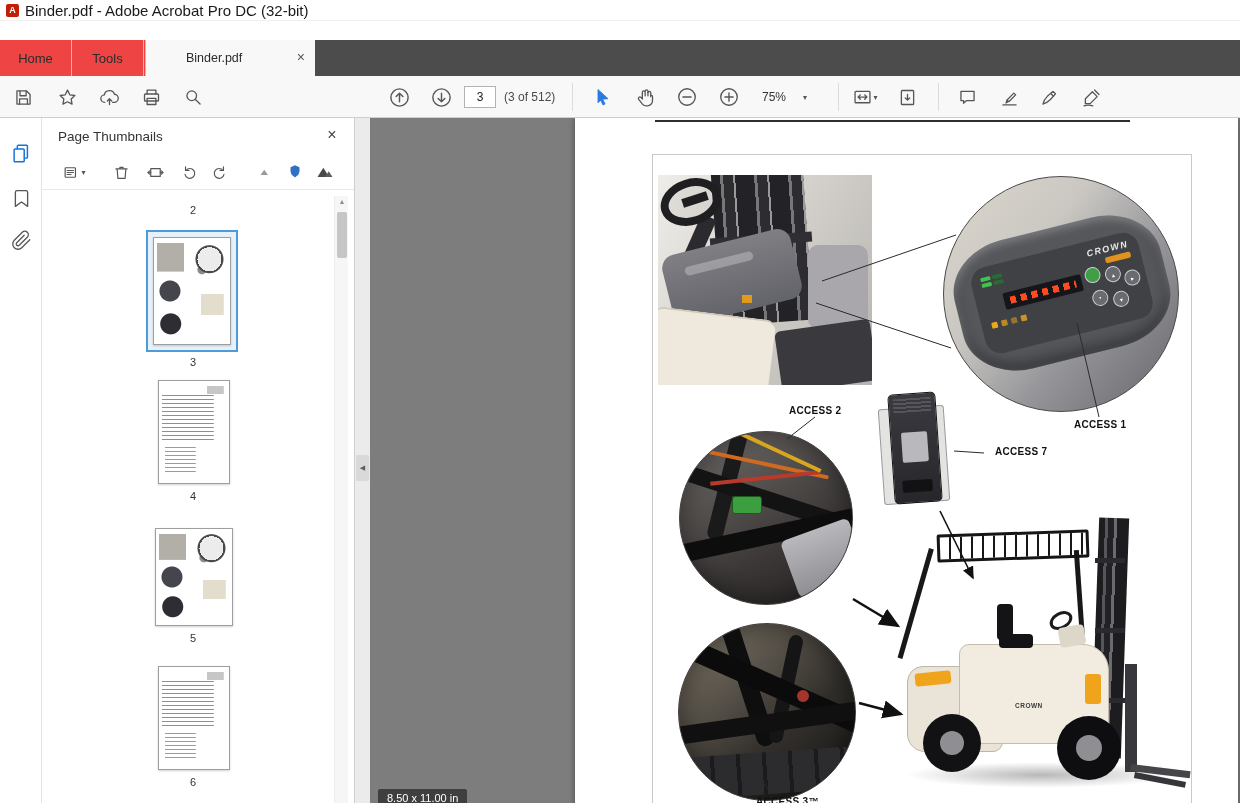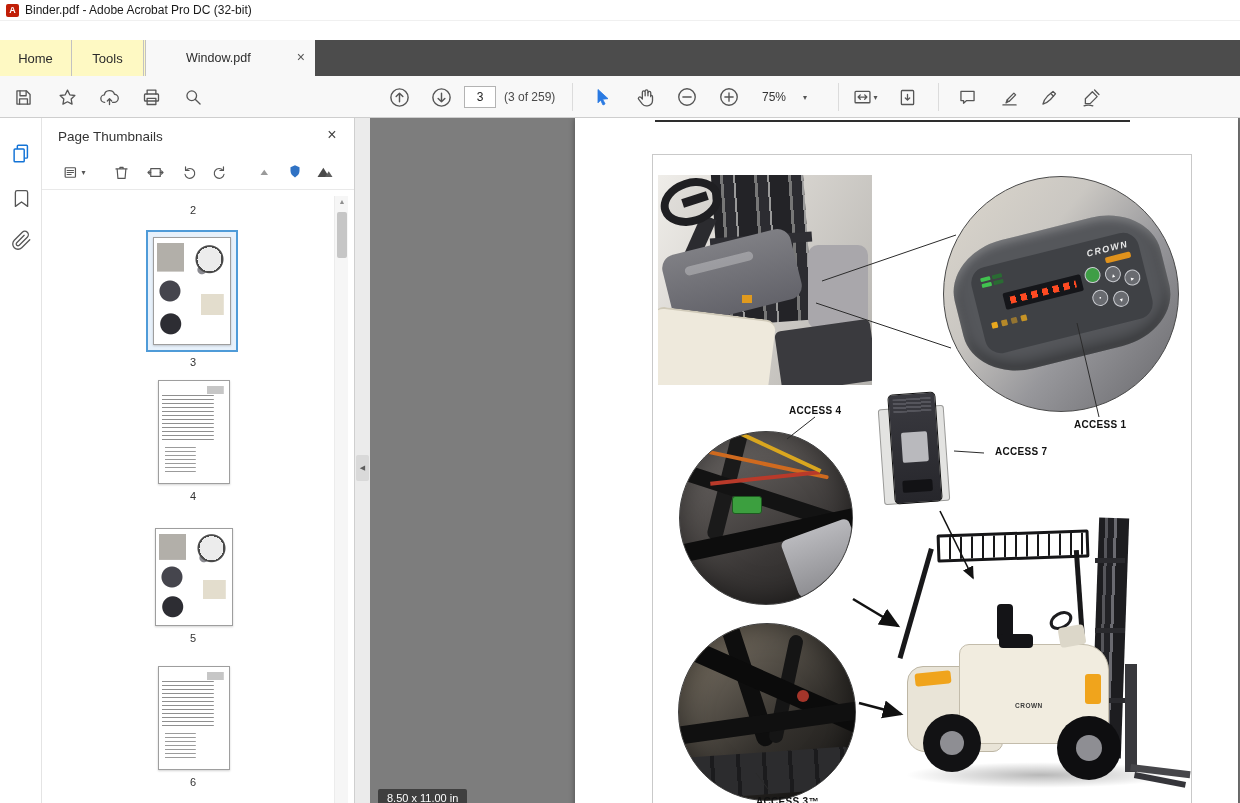--- a/index.html
+++ b/index.html
@@ -2,24 +2,24 @@
 <html><head>
 <meta charset="utf-8">
 <style>
   *{margin:0;padding:0;box-sizing:border-box}
   body{font-family:"Liberation Sans","DejaVu Sans",sans-serif;background:#999}
   .app{position:relative;width:1240px;height:803px;overflow:hidden;background:#fff;font-family:"Liberation Sans","DejaVu Sans",sans-serif}
 
   
   .titlebar{position:absolute;left:0;top:0;width:1240px;height:21px;background:#fff;border-bottom:1px solid #f0f0f0;display:flex;align-items:center;padding-left:6px;gap:6px}
   .titlebar .appicon{width:13px;height:13px;background:#c11e07;border-radius:2px;color:#fff;font-size:9px;font-weight:bold;display:flex;align-items:center;justify-content:center}
-  .titlebar .title{font-size:12px;color:#1a1a1a}
+  .titlebar .title{font-size:15px;color:#1a1a1a}
   .menubar{position:absolute;left:0;top:21px;width:1240px;height:19px;background:#fff;display:flex;align-items:center;padding-left:2px}
   .menubar .mitem{font-size:11.5px;color:#1a1a1a;padding:0 8px;cursor:default}
-  .tabbar{position:absolute;left:0;top:40px;width:1240px;height:36px;background:#fef9c3}
+  .tabbar{position:absolute;left:0;top:40px;width:1240px;height:36px;background:#ef4444}
   .tab{position:absolute;top:0;height:36px;display:flex;align-items:center;justify-content:center;font-size:13px;color:#2b2b2b;cursor:default}
   .tab.home{left:0;width:72px;border-right:1px solid #c2c2c2}
   .tab.tools{left:72px;width:72px;border-right:1px solid #c2c2c2}
   .tab.doc{left:145px;width:170px;background:#f8f8f8;border-left:1px solid #c2c2c2;justify-content:flex-start;padding-left:40px;font-size:12.5px}
   .tab.doc .closex{position:absolute;right:10px;top:9px;font-size:14px;color:#555;line-height:16px}
   .tabrest{position:absolute;left:315px;top:0;width:925px;height:36px;background:#4c4c4c}
 
   
   .toolbar{position:absolute;left:0;top:76px;width:1240px;height:42px;background:#f8f8f8;border-bottom:1px solid #cecece}
   .tbtn{position:absolute;top:8px;width:26px;height:26px;display:flex;align-items:center;justify-content:center;border-radius:3px}
@@ -167,21 +167,21 @@
   <div class="titlebar">
     <div class="appicon">A</div>
     <div class="title">Binder.pdf - Adobe Acrobat Pro DC (32-bit)</div>
   </div>
 
 
   <div class="tabbar">
     <div class="tab home">Home</div>
     <div class="tab tools">Tools</div>
     <div class="tab doc">
-      <span>Window.pdf</span>
+      <span>Binder.pdf</span>
       <span class="closex">×</span>
     </div>
     <div class="tabrest"></div>
   </div>
 
   <div class="toolbar">
     <div class="tbtn" style="left:10px">
       <svg class="svgi" width="21" height="21" viewBox="0 0 24 24">
           <path d="M4.5 4.5h11l4 4v11h-15z"></path>
           <path d="M8 4.5V10h7V4.5M7.5 19.5v-6h9v6"></path>
@@ -218,21 +218,21 @@
           <path d="M12 16.5v-9M8.5 11 12 7.5 15.5 11"></path>
         </svg>
     </div>
     <div class="tbtn" style="left:428px">
       <svg class="svgi" width="23" height="23" viewBox="0 0 24 24">
           <circle cx="12" cy="12" r="9"></circle>
           <path d="M12 7.5v9M8.5 13 12 16.5 15.5 13"></path>
         </svg>
     </div>
     <input class="pageinput" value="3" style="">
-    <div class="pagecount">(3 of 259)</div>
+    <div class="pagecount">(3 of 512)</div>
 
     <div class="sep" style="left:572px"></div>
 
     <div class="tbtn" style="left:590px">
       <svg width="20" height="20" viewBox="0 0 24 24">
           <path d="M6 3 18 14 11.5 14.6 14.5 20.3 12 21.6 9.2 15.8 6 19 Z" fill="#2a7ae2" stroke="#2a7ae2" stroke-width="1" stroke-linejoin="round"></path>
         </svg>
     </div>
     <div class="tbtn" style="left:632px">
       <svg class="svgi" width="21" height="21" viewBox="0 0 24 24">
@@ -501,21 +501,21 @@
           <div class="c3">
             <div class="cells"></div>
             <div class="cb3"></div>
             <div class="cb4"></div>
             <div class="cb1"></div>
             <div class="cb2"></div>
             <div class="dot"></div>
           </div>
 
           <div class="lbl" style="left:421px;top:264px">ACCESS 1</div>
-          <div class="lbl" style="left:136px;top:250px">ACCESS 4</div>
+          <div class="lbl" style="left:136px;top:250px">ACCESS 2</div>
           <div class="lbl" style="left:342px;top:291px">ACCESS 7</div>
           <div class="lbl" style="left:103px;top:641px">ACCESS 3™</div>
 
           <svg class="annot" width="540" height="700" viewBox="0 0 540 700">
             <defs>
               <marker id="ah" markerWidth="9" markerHeight="8" refX="7" refY="3.5" orient="auto">
                 <path d="M0,0 L8,3.5 L0,7 z" fill="#111"></path>
               </marker>
             </defs>
             <line x1="169" y1="126" x2="303" y2="80" stroke="#2b2b2b" stroke-width="1"></line>

